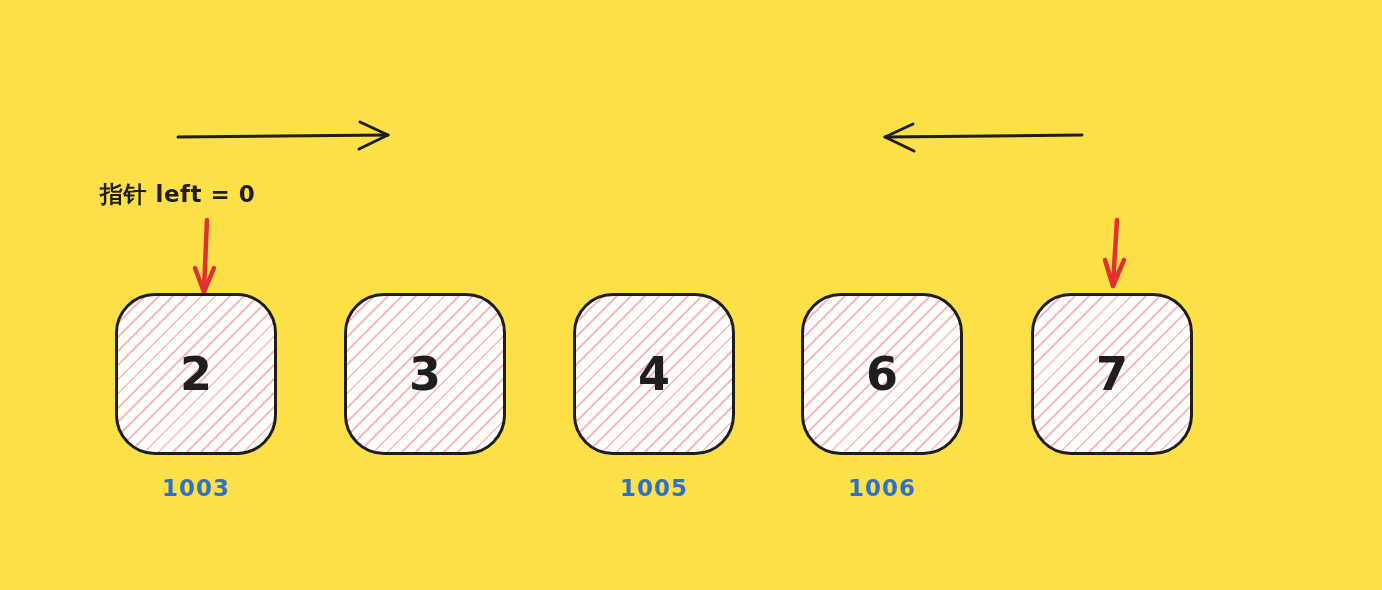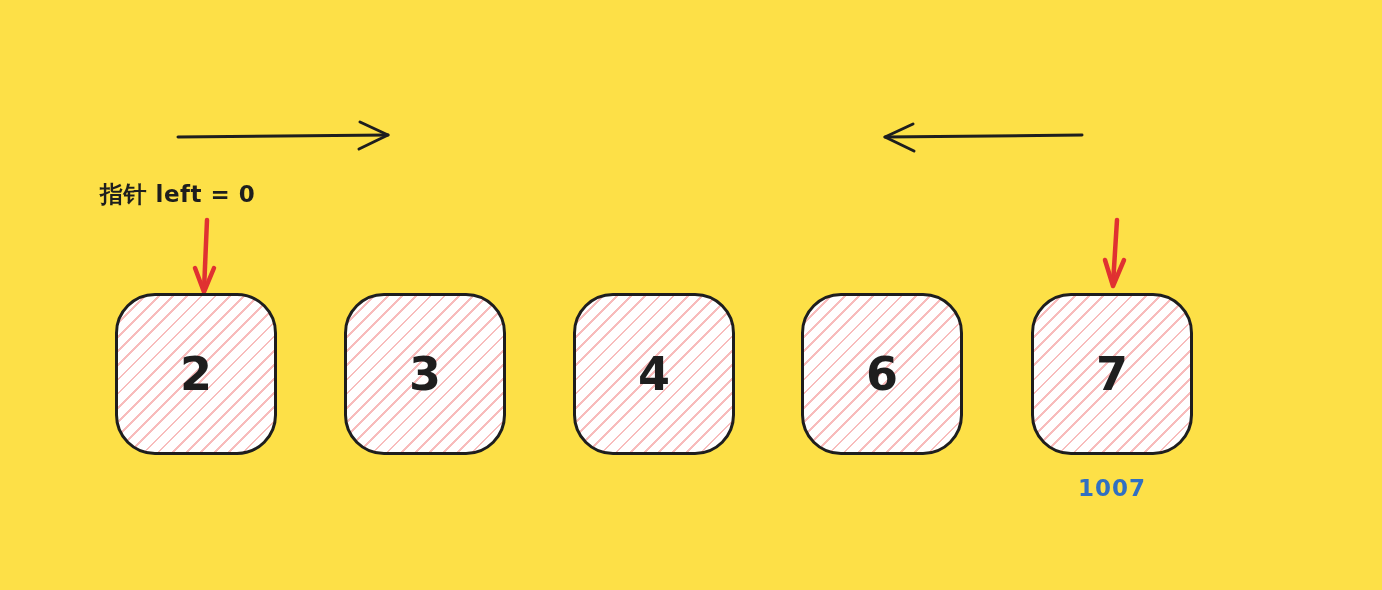--- a/index.html
+++ b/index.html
@@ -80,40 +80,42 @@
 
   <svg class="abs" style="left:1096px; top:214px" width="40" height="80">
     <path class="red" d="M21,6 L17,70"></path>
     <path class="red" d="M9,46 L17,72 L28,46"></path>
   </svg>
 
   <div class="cell" style="left:115px">
     <div class="box">
       <span class="val">2</span>
     </div>
+    <div class="addr">1003</div>
   </div>
 
   <div class="cell" style="left:344px">
     <div class="box">
       <span class="val">3</span>
     </div>
   </div>
 
   <div class="cell" style="left:573px">
     <div class="box">
       <span class="val">4</span>
     </div>
+    <div class="addr">1005</div>
   </div>
 
   <div class="cell" style="left:801px">
     <div class="box">
       <span class="val">6</span>
     </div>
+    <div class="addr">1006</div>
   </div>
 
   <div class="cell" style="left:1031px">
     <div class="box">
       <span class="val">7</span>
     </div>
-    <div class="addr">1007</div>
   </div>
 
 </div>
 
 </body></html>

